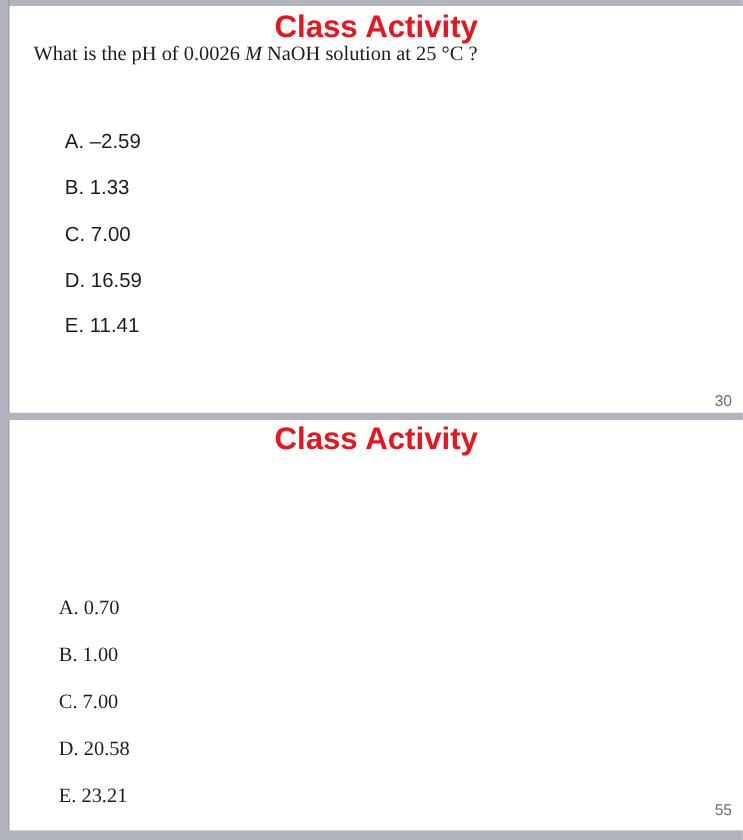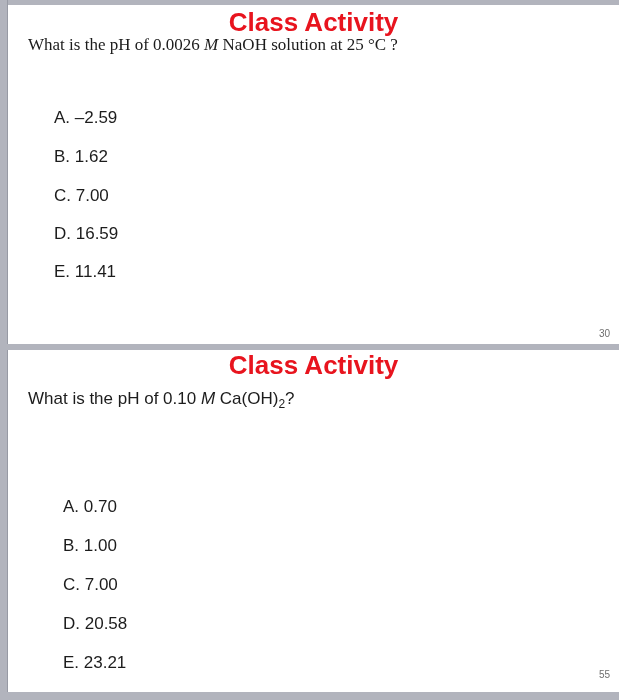--- a/index.html
+++ b/index.html
@@ -39,51 +39,50 @@
   .slide-1 .question{top:29px;font-family:Liberation Serif, serif;}
   .slide-2 .question{top:38px;}
   .question i{font-style:italic;}
   .question sub{font-size:12px;line-height:0;}
 
   .option{
     position:absolute;margin:12px;
     font-size:17px;line-height:21px;color:var(--text-color);white-space:pre;
   }
   .slide-1 .option{left:34px;}
-  .slide-2 .option{left:43px;}
+  .slide-2 .option{left:29px;font-family:Liberation Serif, serif;}
 
   .page-number{
     position:absolute;right:9px;margin:0;
-    font-size:10px;line-height:10px;color:var(--pagenum-color);text-align:center;
+    font-size:13px;line-height:10px;color:var(--pagenum-color);text-align:center;
   }
   .slide-1 .page-number{top:324px;}
   .slide-2 .page-number{top:320px;}
 </style>
 </head>
 <body>
 
 <div class="chrome-top"></div>
 <div class="chrome-left"></div>
 
 <section class="slide slide-1">
   <h1 class="slide-title">Class Activity</h1>
   <p class="question"><span>What is the pH of 0.0026 </span><i>M</i><span> NaOH solution at 25 °C ?</span><sub></sub><span></span></p>
   <p class="option" style="top:90px">A. –2.59</p>
-  <p class="option" style="top:129px">B. 1.62</p>
+  <p class="option" style="top:129px">B. 1.33</p>
   <p class="option" style="top:168px">C. 7.00</p>
   <p class="option" style="top:206px">D. 16.59</p>
   <p class="option" style="top:244px">E. 11.41</p>
   <p class="page-number">30</p>
 </section>
 
 <div class="slide-separator"></div>
 
 <section class="slide slide-2">
   <h1 class="slide-title">Class Activity</h1>
-  <p class="question"><span>What is the pH of 0.10 </span><i>M</i><span> Ca(OH)</span><sub>2</sub><span>?</span></p>
   <p class="option" style="top:134px">A. 0.70</p>
   <p class="option" style="top:173px">B. 1.00</p>
   <p class="option" style="top:212px">C. 7.00</p>
   <p class="option" style="top:251px">D. 20.58</p>
   <p class="option" style="top:290px">E. 23.21</p>
   <p class="page-number">55</p>
 </section>
 
 <div class="chrome-bottom"></div>
 

